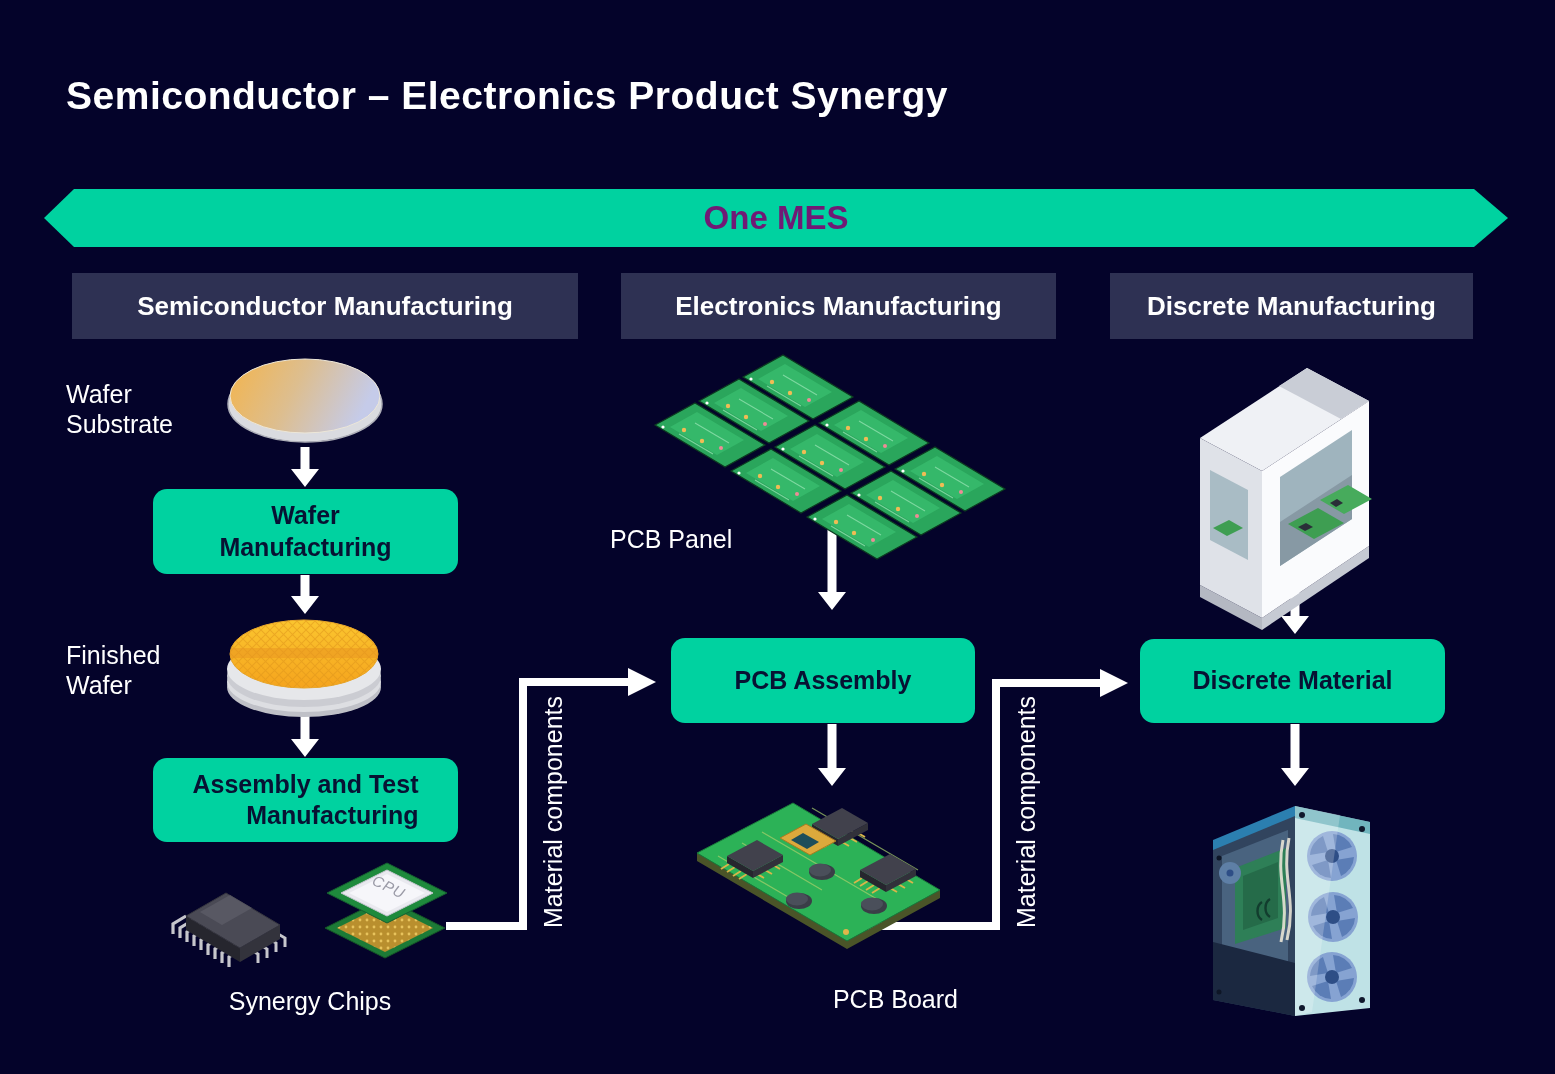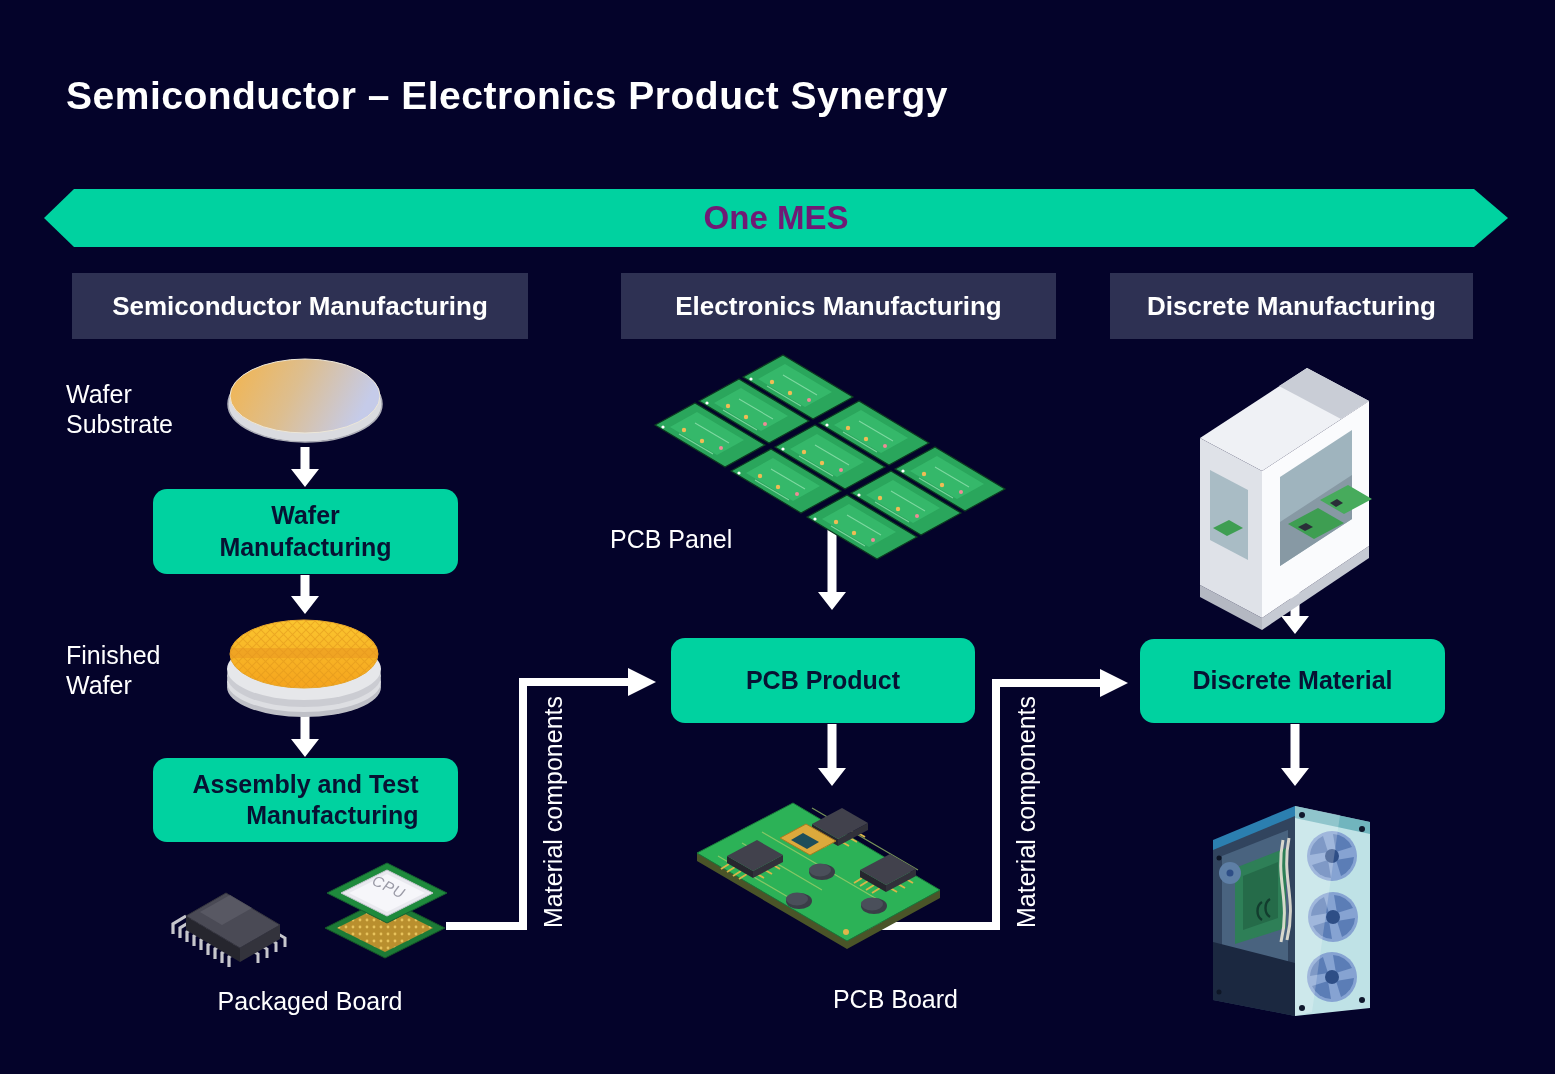--- a/index.html
+++ b/index.html
@@ -17,21 +17,21 @@
     position:absolute;left:44px;top:189px;width:1464px;height:58px;
     background:#00D2A0;display:flex;align-items:center;justify-content:center;
     clip-path:polygon(0 50%,30px 0,calc(100% - 34px) 0,100% 50%,calc(100% - 34px) 100%,30px 100%);
   }
   .banner-text{color:#701a75;font-size:33px;font-weight:bold;}
   .col-header{
     position:absolute;height:66px;background:#2E3153;
     display:flex;align-items:center;justify-content:center;
     color:#FFFFFF;font-size:26px;font-weight:bold;
   }
-  .hdr-semi{left:72px;top:273px;width:456px;}
+  .hdr-semi{left:72px;top:273px;width:506px;}
   .hdr-elec{left:621px;top:273px;width:435px;}
   .hdr-disc{left:1110px;top:273px;width:363px;}
   .gbox{
     position:absolute;background:#00D2A0;border-radius:14px;
     display:flex;align-items:center;justify-content:center;text-align:center;
     color:#071233;font-size:25px;font-weight:bold;line-height:1.25;
     white-space:pre-line;
   }
   .box-wafer{left:153px;top:489px;width:305px;height:85px;}
   .box-assembly{left:153px;top:758px;width:305px;height:84px;text-align:right;}
@@ -242,26 +242,26 @@
     <span>Electronics Manufacturing</span>
   </div>
   <div class="col-header hdr-disc">
     <span>Discrete Manufacturing</span>
   </div>
 
   <div class="gbox box-wafer">Wafer
 Manufacturing</div>
   <div class="gbox box-assembly">Assembly and Test
 Manufacturing</div>
-  <div class="gbox box-pcb">PCB Product</div>
+  <div class="gbox box-pcb">PCB Assembly</div>
   <div class="gbox box-discrete">Discrete Material</div>
 
   <div class="lbl lbl-substrate">Wafer
 Substrate</div>
   <div class="lbl lbl-finished">Finished
 Wafer</div>
-  <div class="lbl lbl-chips">Packaged Board</div>
+  <div class="lbl lbl-chips">Synergy Chips</div>
   <div class="lbl lbl-panel">PCB Panel</div>
   <div class="lbl lbl-board">PCB Board</div>
   <div class="lbl lbl-material mat1">Material components</div>
   <div class="lbl lbl-material mat2">Material components</div>
 
 </div>
 
 </body></html>

